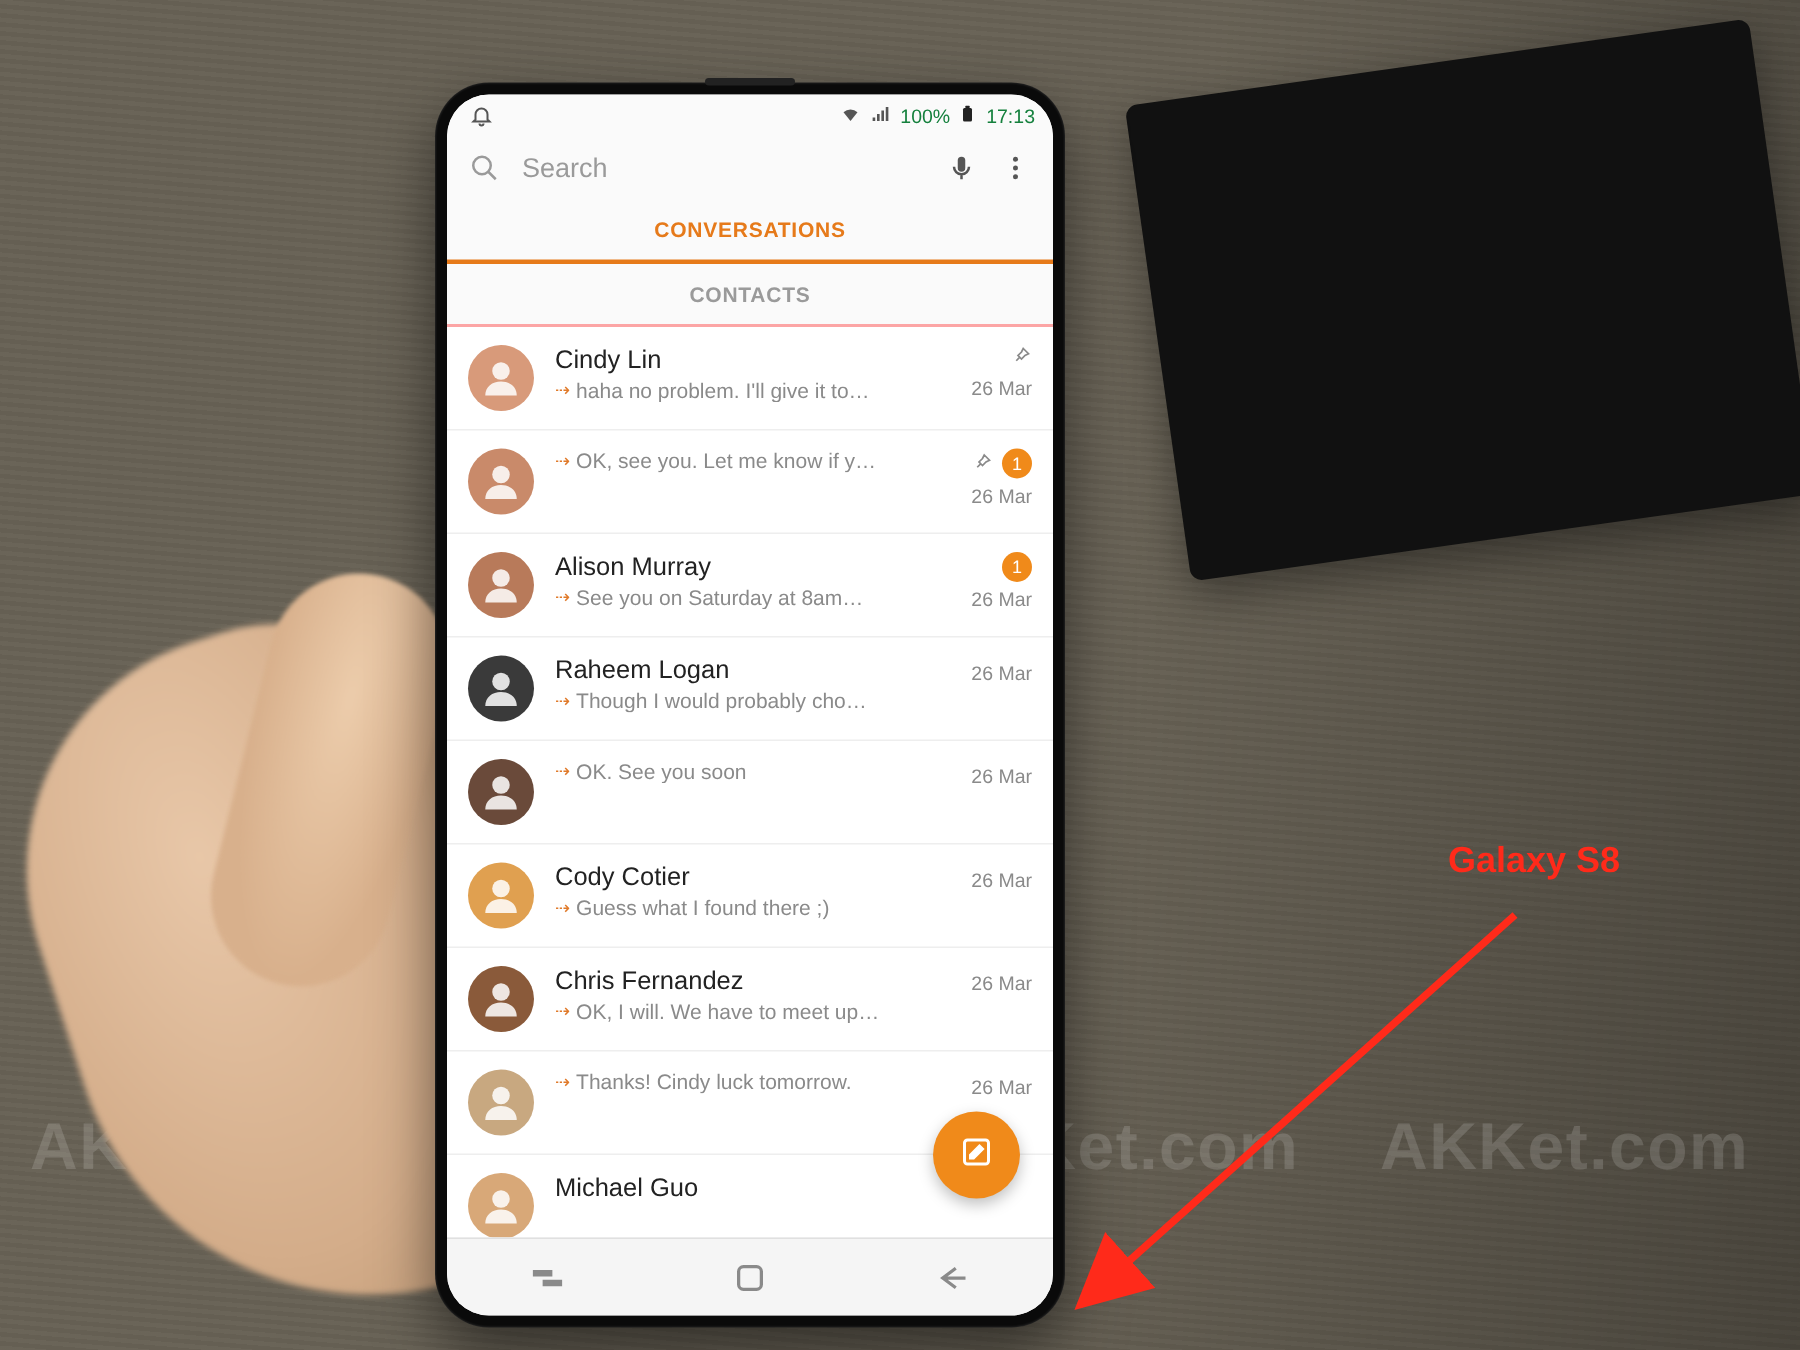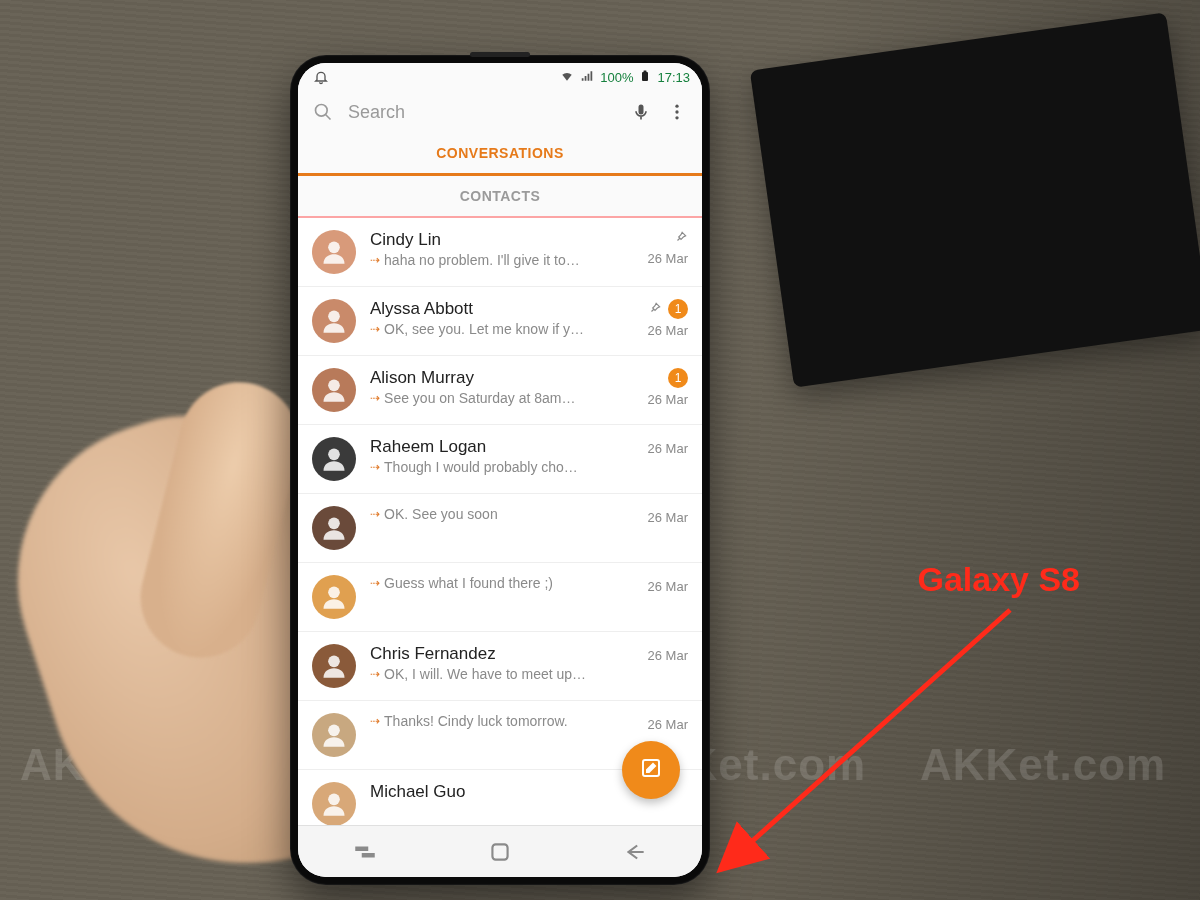--- a/index.html
+++ b/index.html
@@ -106,21 +106,21 @@
     display: flex; align-items: center; justify-content: center; color: #fff;
   }
 
   .navbar {
     height: 52px; background: #f5f5f5; border-top: 1px solid #e0e0e0;
     display: flex; align-items: center; justify-content: space-around;
   }
   .navbtn { width: 26px; height: 26px; color: #8a8a8a; }
 
   .annotation {
-    position: absolute; color: #ff2a1a; font-size: 34px; font-weight: 700;
+    position: absolute; color: #ff2a1a; font-size: 24px; font-weight: 700;
     font-family: Arial, sans-serif;
   }
   .arrow {
     position: absolute; pointer-events: none;
   }
 </style>
 </head>
 <body>
 
 <div class="desk"></div>
@@ -219,21 +219,20 @@
           </div>
         </div>
         <div class="row">
           <div class="avatar" style="background: rgb(201, 138, 106);">
             <svg viewBox="0 0 24 24" width="28" height="28" fill="rgba(255,255,255,0.85)">
               <circle cx="12" cy="8" r="5"></circle>
               <path d="M3 22c0-5 4-8 9-8s9 3 9 8z"></path>
             </svg>
           </div>
           <div class="rowmain">
-            <div class="name">Alyssa Abbott</div>
             <div class="preview">
               <span class="msg-icon">⇢</span>
               <span>OK, see you. Let me know if y…</span>
             </div>
           </div>
           <div class="rowmeta">
             <div class="toprow">
               <span class="pin"><svg viewBox="0 0 24 24" width="14" height="14" fill="none" stroke="#8a8a8a" stroke-width="2">
                   <path d="M14 4l6 6-4 2-4 4-2-2-4 4 4-4-2-2 4-4 2-4z"></path>
                 </svg></span>
@@ -301,20 +300,21 @@
           </div>
         </div>
         <div class="row">
           <div class="avatar" style="background: rgb(224, 160, 80);">
             <svg viewBox="0 0 24 24" width="28" height="28" fill="rgba(255,255,255,0.85)">
               <circle cx="12" cy="8" r="5"></circle>
               <path d="M3 22c0-5 4-8 9-8s9 3 9 8z"></path>
             </svg>
           </div>
           <div class="rowmain">
+            <div class="name">Cody Cotier</div>
             <div class="preview">
               <span class="msg-icon">⇢</span>
               <span>Guess what I found there ;)</span>
             </div>
           </div>
           <div class="rowmeta">
             <div class="toprow"></div>
             <div class="date">26 Mar</div>
           </div>
         </div>

